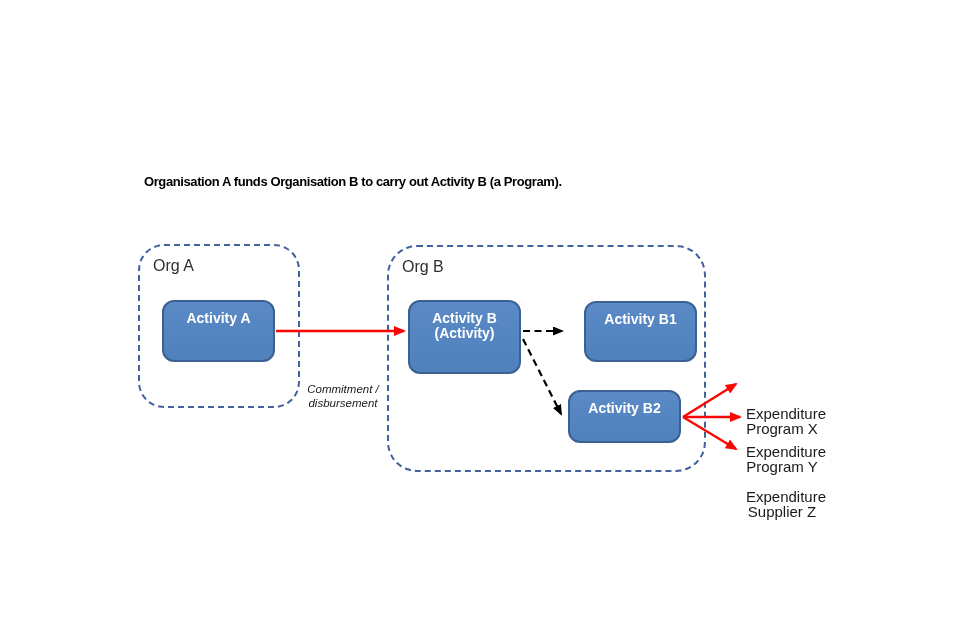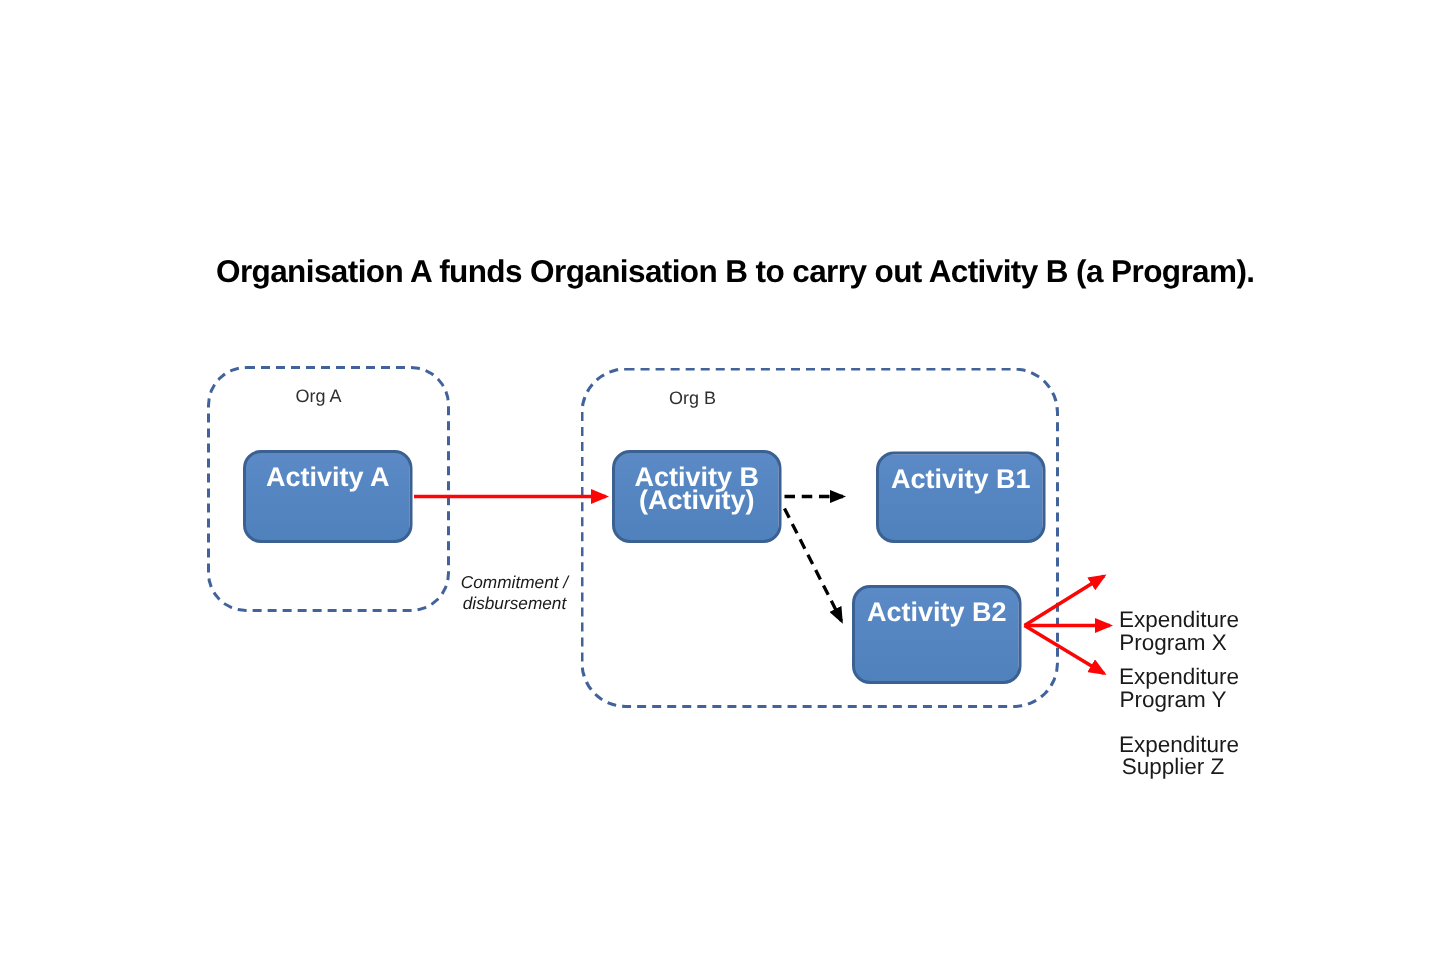--- a/index.html
+++ b/index.html
@@ -9,62 +9,61 @@
     height: 640px;
     background: var(--canvas_bg, #ffffff);
     font-family: "Liberation Sans", sans-serif;
     overflow: hidden;
   }
 
   .title {
     position: absolute;
     left: 144px;
     top: 170px;
-    font-size: 21px;
+    font-size: 13px;
     font-weight: bold;
     letter-spacing: -0.4px;
     line-height: 24.5px;
     color: var(--title_text, #000);
     white-space: nowrap;
   }
 
   .group {
     position: absolute;
     border: 2.4px dashed var(--group_border, #41629A);
     background: transparent;
   }
   .group-org-a { left: 138px; top: 244px; width: 158px; height: 160px; border-radius: 26px; }
   .group-org-b { left: 387px; top: 245px; width: 315px; height: 223px; border-radius: 30px; }
   .group-label {
     position: absolute;
     left: 13px;
     top: 11px;
-    font-size: 12px;
+    font-size: 16px;
     color: var(--group_label_text, #2f2f2f);
     white-space: nowrap;
-    margin-left: 44px;
   }
 
   .node {
     position: absolute;
     box-sizing: border-box;
     border: 2px solid var(--node_border, #3A6191);
     border-radius: 12px;
     background: linear-gradient(180deg, var(--node_fill_top, #5B8AC6), var(--node_fill, #4F81BD));
     color: var(--node_text, #fff);
-    font-size: 18px;
+    font-size: 14px;
     font-weight: bold;
     text-align: center;
     padding-top: 9px;
     line-height: 15px;
   }
   .node-a  { left: 162px; top: 300px; width: 113px; height: 62px; }
-  .node-b  { left: 408px; top: 300px; width: 113px; height: 62px; }
+  .node-b  { left: 408px; top: 300px; width: 113px; height: 74px; }
   .node-b1 { left: 568px; top: 301px; width: 113px; height: 61px; margin-left: 16px; }
-  .node-b2 { left: 568px; top: 390px; width: 113px; height: 66px; }
+  .node-b2 { left: 568px; top: 390px; width: 113px; height: 53px; }
 
   .edges { position: absolute; left: 0; top: 0; pointer-events: none; }
   .edge-red   { stroke: var(--arrow_red, #f00); stroke-width: 2.4px; fill: none; }
   .edge-black { stroke: var(--arrow_black, #000); stroke-width: 2.2px; fill: none; stroke-dasharray: 7 4.5; }
   .head-red   { fill: var(--arrow_red, #f00); }
   .head-black { fill: var(--arrow_black, #000); }
 
   .edge-label {
     position: absolute;
     text-align: center;

